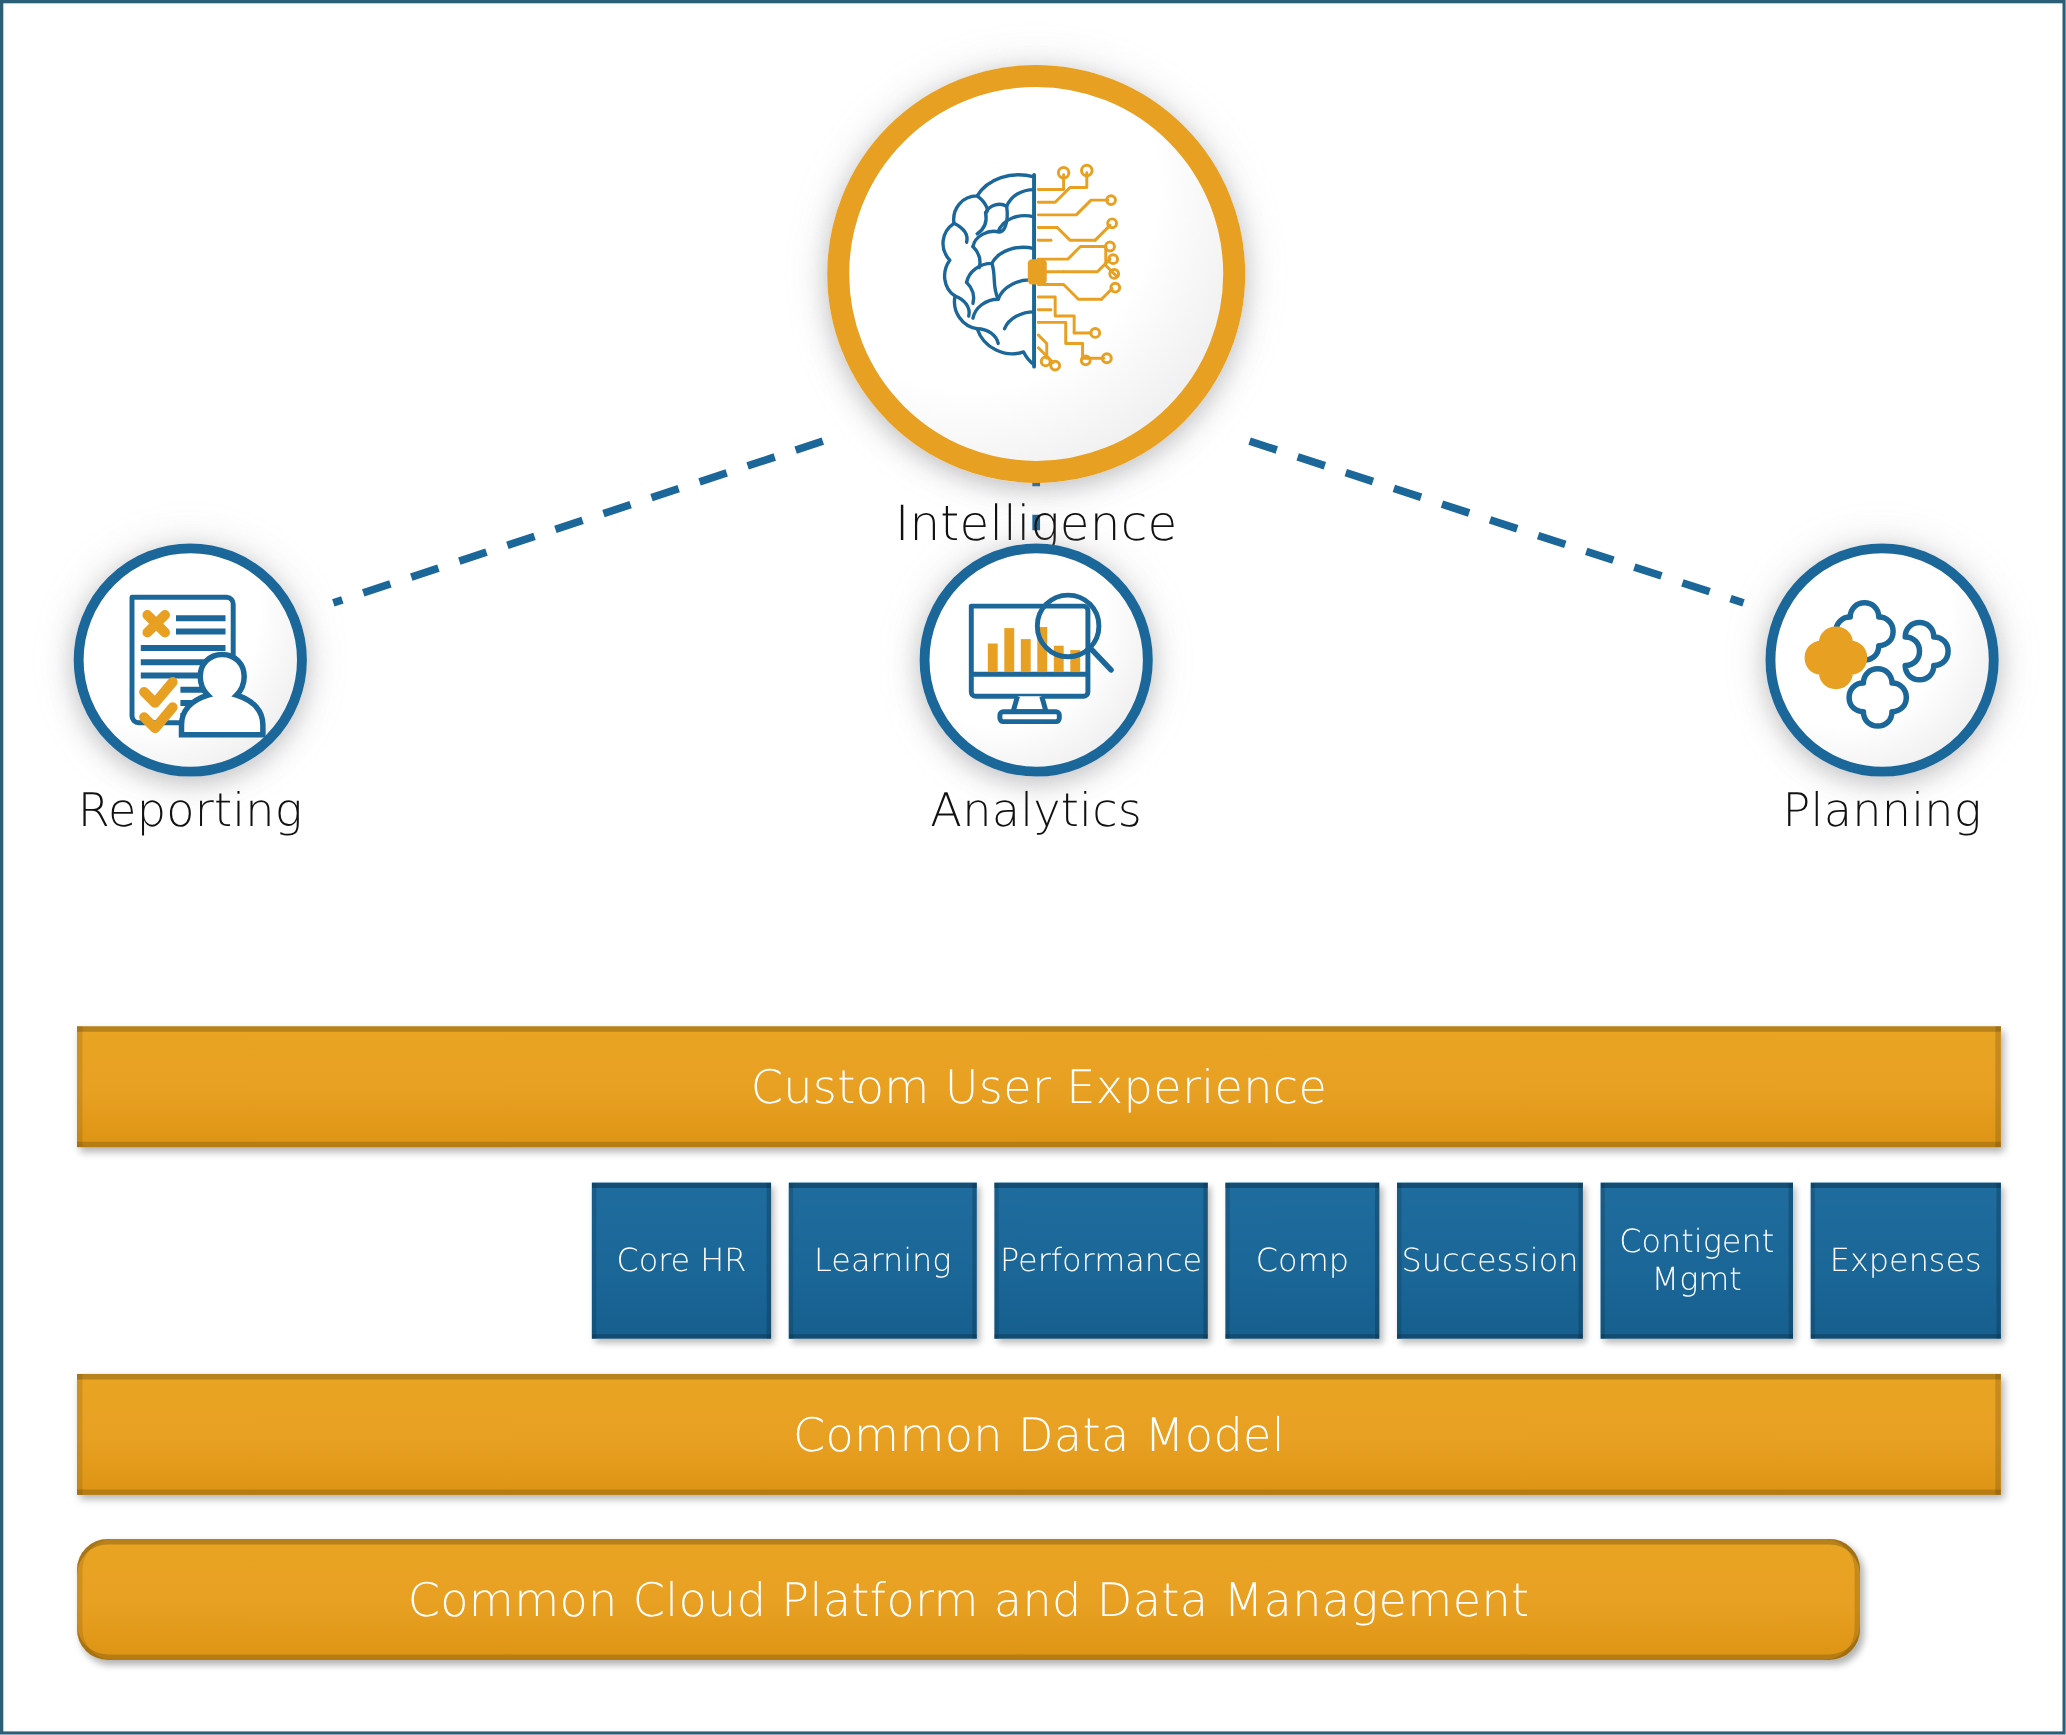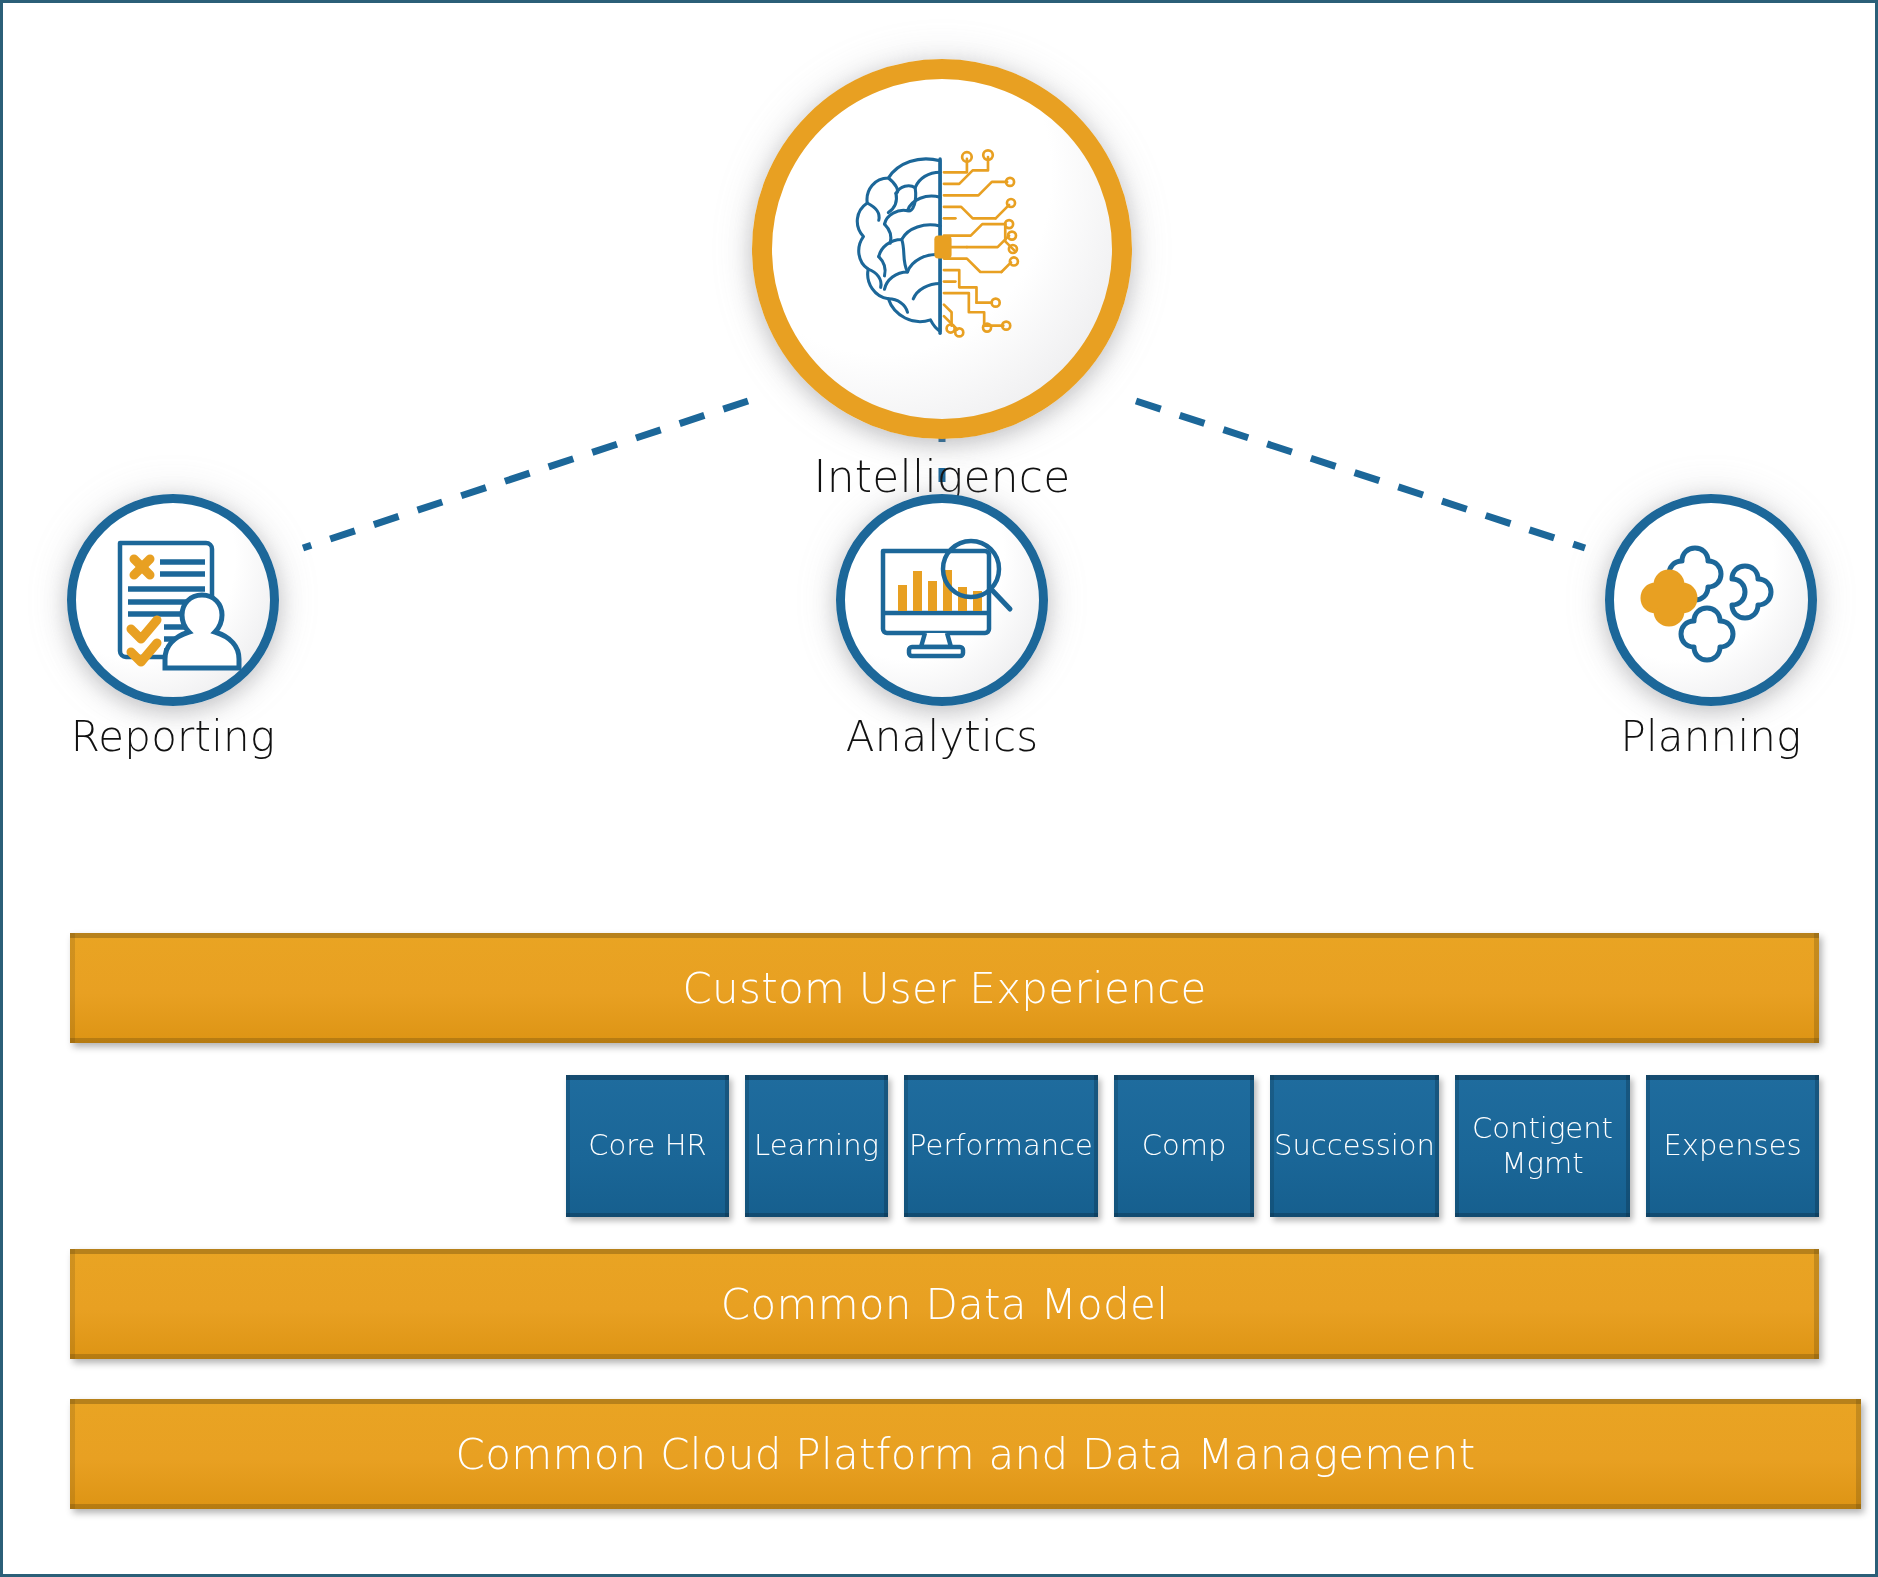--- a/index.html
+++ b/index.html
@@ -284,21 +284,21 @@
     </div>
     <div class="node-label small-label" style="top:218px;">Planning</div>
   </div>
 
   <div class="bar" style="left:67px; top:930px; width:1749px; height:110px;">Custom User Experience</div>
 
   <div id="modules">
     <div class="module" style="width:163px;">
       <span>Core HR</span>
     </div>
-    <div class="module" style="width:143px;">
+    <div class="module" style="width:171px;">
       <span>Learning</span>
     </div>
     <div class="module" style="width:194px;">
       <span>Performance</span>
     </div>
     <div class="module" style="width:140px;">
       <span>Comp</span>
     </div>
     <div class="module" style="width:169px;">
       <span>Succession</span>
@@ -307,15 +307,15 @@
       <span style="white-space:pre-line;">Contigent
 Mgmt</span>
     </div>
     <div class="module" style="width:173px;">
       <span>Expenses</span>
     </div>
   </div>
 
   <div class="bar" style="left:67px; top:1246px; width:1749px; height:110px;">Common Data Model</div>
 
-  <div class="bar" style="left:67px; top:1396px; width:1791px; height:110px;">Common Cloud Platform and Data Management</div>
+  <div class="bar" style="left:67px; top:1396px; width:1621px; height:110px;border-radius:28px;">Common Cloud Platform and Data Management</div>
 
 </div>
 
 </body></html>

